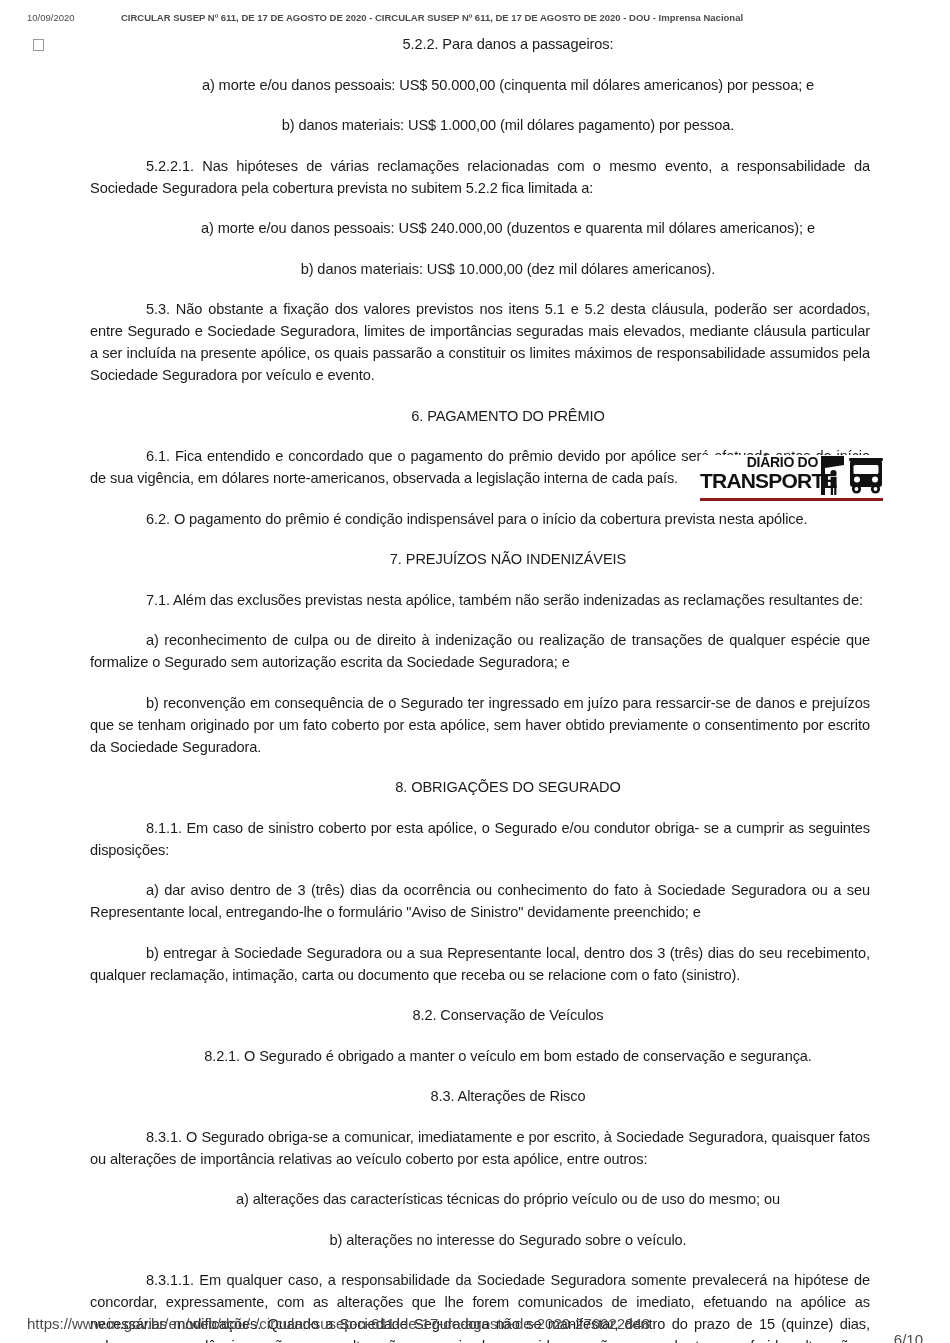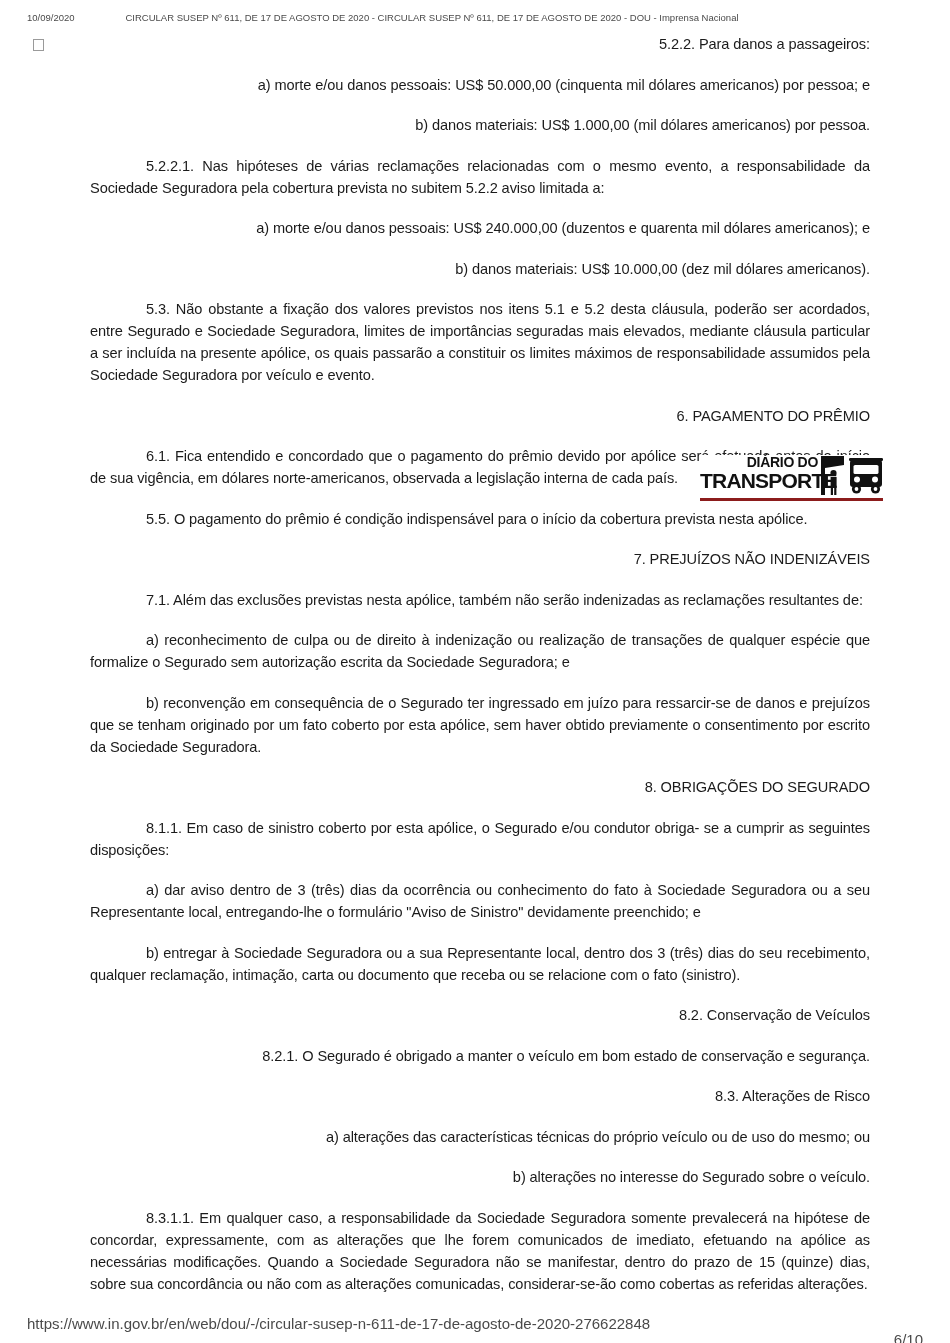--- a/index.html
+++ b/index.html
@@ -38,20 +38,21 @@
     position: absolute;
     left: 27px;
     top: 0;
   }
   .print-header .ph-title {
     position: absolute;
     left: 0;
     top: 0;
     width: 864px;
     text-align: center;
+    font-weight: bold;
   }
 
   
   .print-footer {
     position: absolute;
     bottom: 12px;
     left: 0;
     width: 950px;
     height: 14px;
     font-size: 15px;
@@ -96,21 +97,21 @@
     text-align: justify;
     text-justify: inter-word;
     color: #1b1b1b;
     letter-spacing: -0.1px;
   }
   .doc-body p.indent {
     text-indent: 56px;
   }
   .doc-body p.heading {
     text-indent: 56px;
-    text-align: right;
+    text-align: center;
   }
 
   
   .dt-logo {
     position: absolute;
     left: 700px;
     top: 455px;
     width: 183px;
     height: 48px;
     z-index: 5;
@@ -166,39 +167,40 @@
   <div class="print-header">
     <span class="ph-date">10/09/2020</span>
     <span class="ph-title">CIRCULAR SUSEP Nº 611, DE 17 DE AGOSTO DE 2020 - CIRCULAR SUSEP Nº 611, DE 17 DE AGOSTO DE 2020 - DOU - Imprensa Nacional</span>
   </div>
 
   <div class="glyph-box"></div>
 
   <div class="doc-body">
       <p class="heading">5.2.2. Para danos a passageiros:</p>
       <p class="heading">a) morte e/ou danos pessoais: US$ 50.000,00 (cinquenta mil dólares americanos) por pessoa; e</p>
-      <p class="heading">b) danos materiais: US$ 1.000,00 (mil dólares americanos) por pessoa.</p>
-      <p class="indent">5.2.2.1. Nas hipóteses de várias reclamações relacionadas com o mesmo evento, a responsabilidade da Sociedade Seguradora pela cobertura prevista no subitem 5.2.2 aviso limitada a:</p>
+      <p class="heading">b) danos materiais: US$ 1.000,00 (mil dólares pagamento) por pessoa.</p>
+      <p class="indent">5.2.2.1. Nas hipóteses de várias reclamações relacionadas com o mesmo evento, a responsabilidade da Sociedade Seguradora pela cobertura prevista no subitem 5.2.2 fica limitada a:</p>
       <p class="heading">a) morte e/ou danos pessoais: US$ 240.000,00 (duzentos e quarenta mil dólares americanos); e</p>
       <p class="heading">b) danos materiais: US$ 10.000,00 (dez mil dólares americanos).</p>
       <p class="indent">5.3. Não obstante a fixação dos valores previstos nos itens 5.1 e 5.2 desta cláusula, poderão ser acordados, entre Segurado e Sociedade Seguradora, limites de importâncias seguradas mais elevados, mediante cláusula particular a ser incluída na presente apólice, os quais passarão a constituir os limites máximos de responsabilidade assumidos pela Sociedade Seguradora por veículo e evento.</p>
       <p class="heading">6. PAGAMENTO DO PRÊMIO</p>
       <p class="indent">6.1. Fica entendido e concordado que o pagamento do prêmio devido por apólice será efetuado antes do início de sua vigência, em dólares norte-americanos, observada a legislação interna de cada país.</p>
-      <p class="indent">5.5. O pagamento do prêmio é condição indispensável para o início da cobertura prevista nesta apólice.</p>
+      <p class="indent">6.2. O pagamento do prêmio é condição indispensável para o início da cobertura prevista nesta apólice.</p>
       <p class="heading">7. PREJUÍZOS NÃO INDENIZÁVEIS</p>
       <p class="indent">7.1. Além das exclusões previstas nesta apólice, também não serão indenizadas as reclamações resultantes de:</p>
       <p class="indent">a) reconhecimento de culpa ou de direito à indenização ou realização de transações de qualquer espécie que formalize o Segurado sem autorização escrita da Sociedade Seguradora; e</p>
       <p class="indent">b) reconvenção em consequência de o Segurado ter ingressado em juízo para ressarcir-se de danos e prejuízos que se tenham originado por um fato coberto por esta apólice, sem haver obtido previamente o consentimento por escrito da Sociedade Seguradora.</p>
       <p class="heading">8. OBRIGAÇÕES DO SEGURADO</p>
       <p class="indent">8.1.1. Em caso de sinistro coberto por esta apólice, o Segurado e/ou condutor obriga- se a cumprir as seguintes disposições:</p>
       <p class="indent">a) dar aviso dentro de 3 (três) dias da ocorrência ou conhecimento do fato à Sociedade Seguradora ou a seu Representante local, entregando-lhe o formulário "Aviso de Sinistro" devidamente preenchido; e</p>
       <p class="indent">b) entregar à Sociedade Seguradora ou a sua Representante local, dentro dos 3 (três) dias do seu recebimento, qualquer reclamação, intimação, carta ou documento que receba ou se relacione com o fato (sinistro).</p>
       <p class="heading">8.2. Conservação de Veículos</p>
       <p class="heading">8.2.1. O Segurado é obrigado a manter o veículo em bom estado de conservação e segurança.</p>
       <p class="heading">8.3. Alterações de Risco</p>
+      <p class="indent">8.3.1. O Segurado obriga-se a comunicar, imediatamente e por escrito, à Sociedade Seguradora, quaisquer fatos ou alterações de importância relativas ao veículo coberto por esta apólice, entre outros:</p>
       <p class="heading">a) alterações das características técnicas do próprio veículo ou de uso do mesmo; ou</p>
       <p class="heading">b) alterações no interesse do Segurado sobre o veículo.</p>
       <p class="indent">8.3.1.1. Em qualquer caso, a responsabilidade da Sociedade Seguradora somente prevalecerá na hipótese de concordar, expressamente, com as alterações que lhe forem comunicados de imediato, efetuando na apólice as necessárias modificações. Quando a Sociedade Seguradora não se manifestar, dentro do prazo de 15 (quinze) dias, sobre sua concordância ou não com as alterações comunicadas, considerar-se-ão como cobertas as referidas alterações.</p>
     </div>
 
   <div class="dt-logo">
     <div class="dt-text">
       <span class="dt-line1">DIÁRIO DO</span>
       <span class="dt-line2">TRANSPORTE</span>
     </div>

